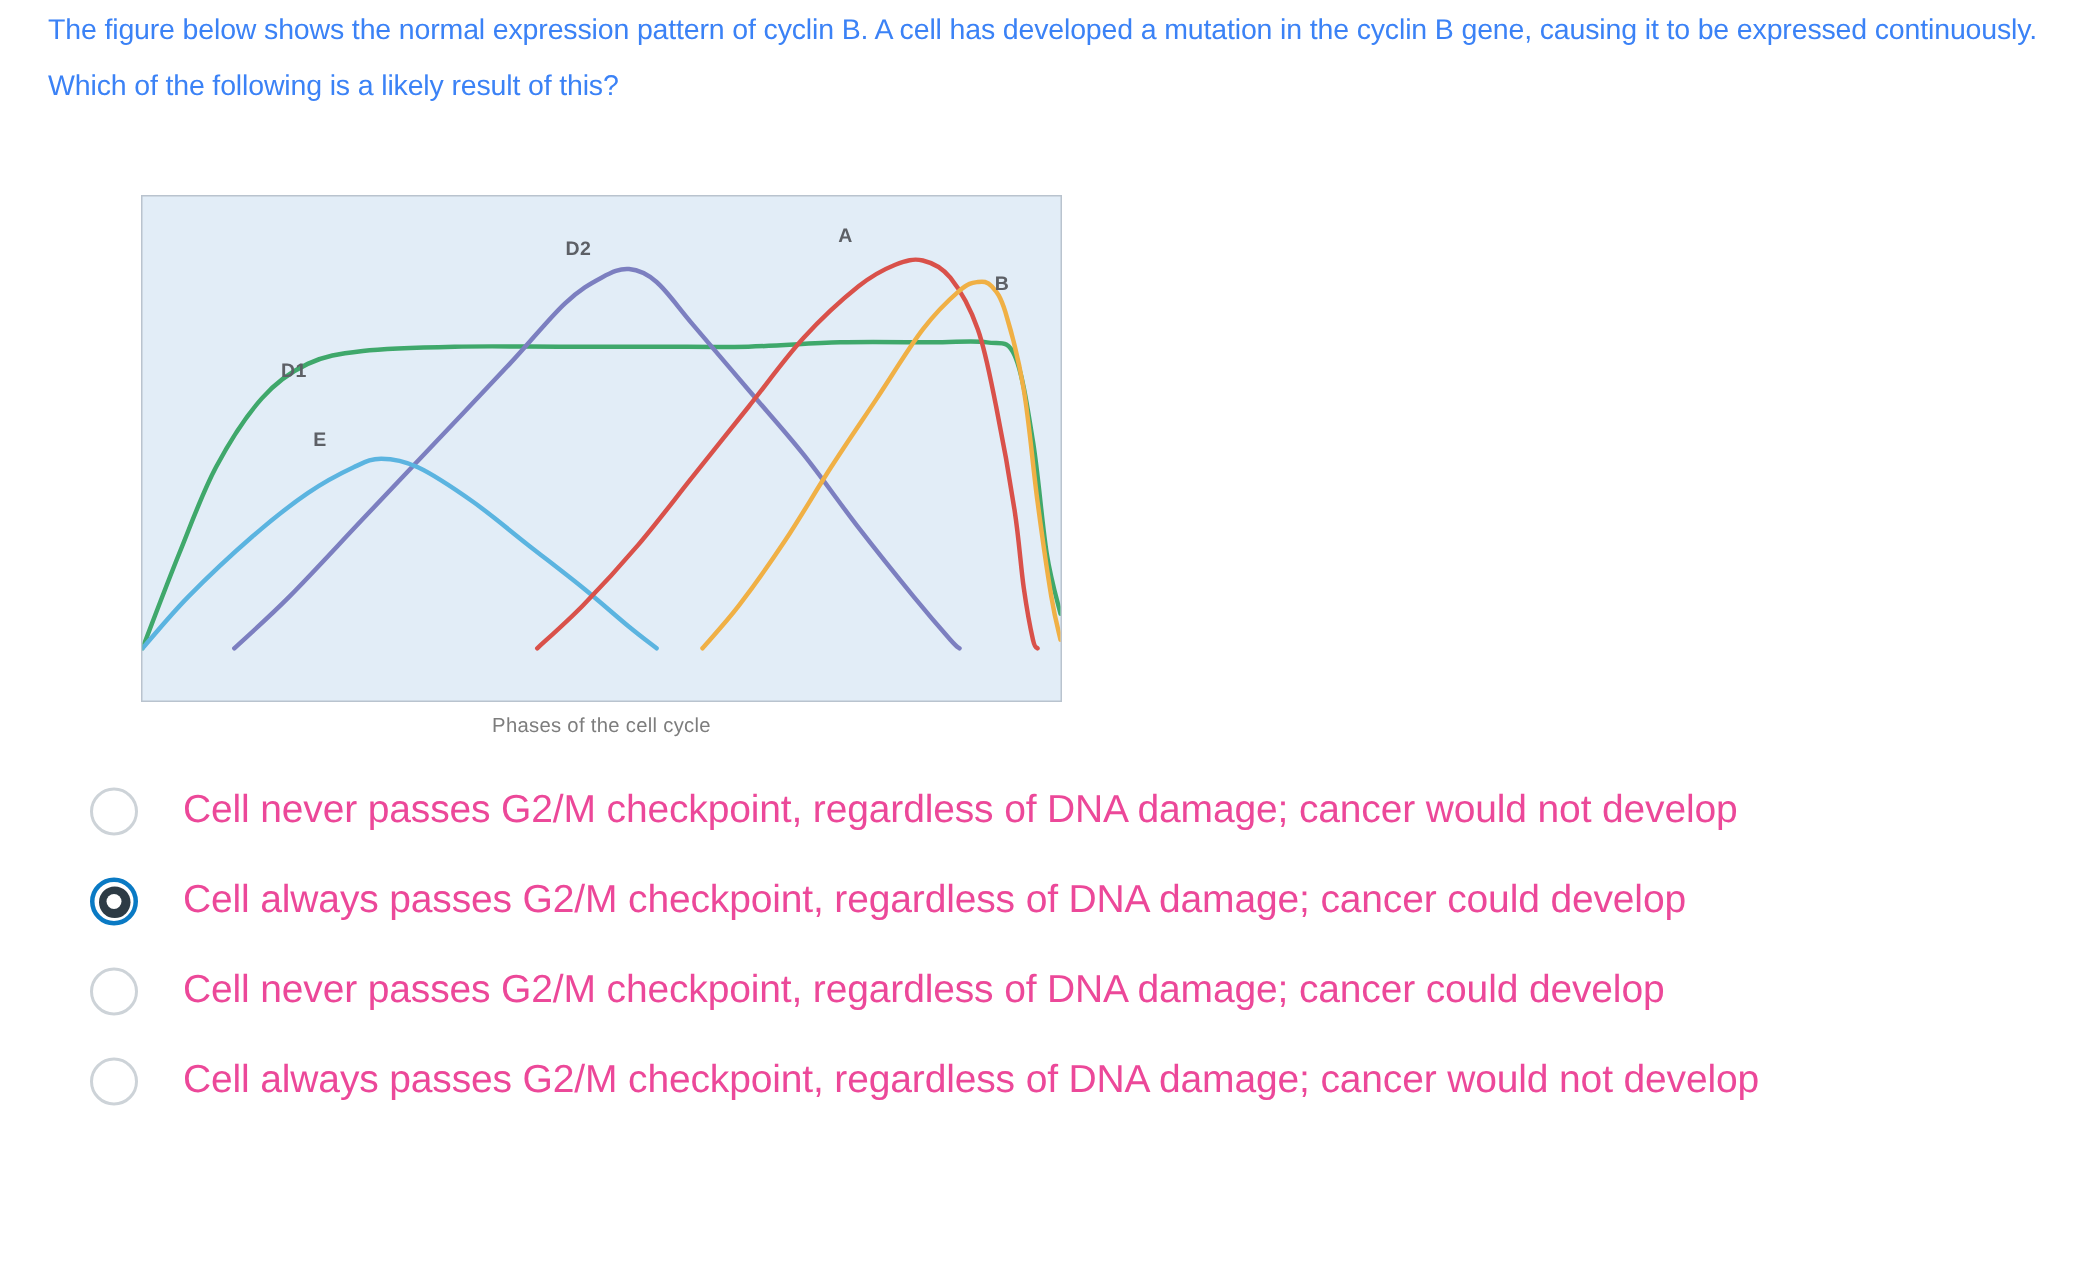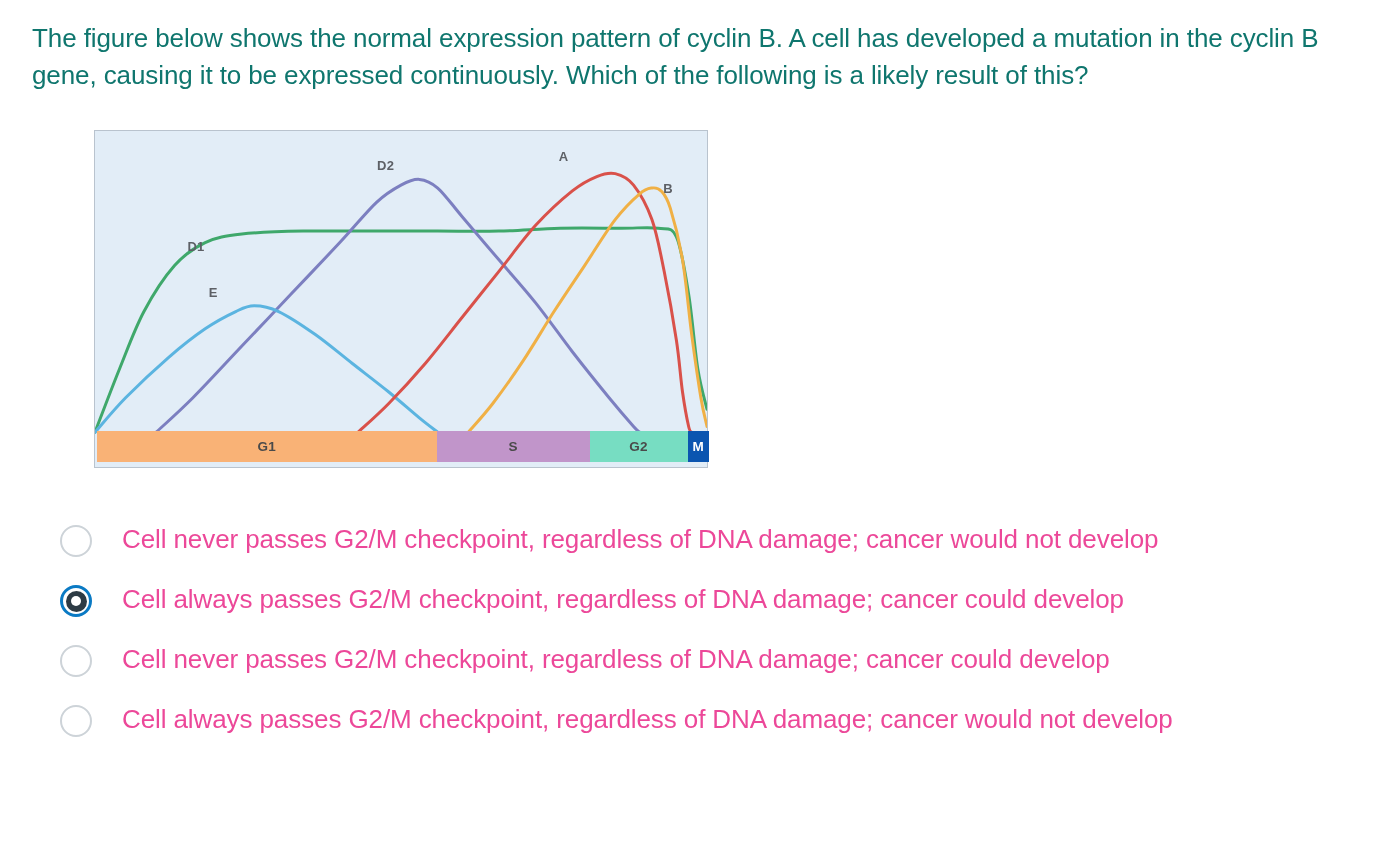--- a/index.html
+++ b/index.html
@@ -13,25 +13,25 @@
     font-family: "Liberation Sans", sans-serif;
     color: #2d3b45;
     overflow: hidden;
     position: relative;
   }
 
   
   .question-stem {
     position: absolute;
     left: 32px;
-    top: 20px;
+    top: 2px;
     width: 1346px;
-    font-size: 26px;
+    font-size: 19px;
     line-height: 37px;
-    color: #0f766e;
+    color: #3b82f6;
     letter-spacing: -0.1px;
   }
 
   
   .figure-wrap {
     position: absolute;
     left: 56px;
     top: 128px;
     width: 660px;
     height: 375px;
@@ -191,27 +191,22 @@
   </div>
 
   <div id="curve-label-layer">
       <div class="curve-label" style="left: 91.4px; top: 111px; margin-left: 40px;">D1</div>
       <div class="curve-label" style="left: 321px; top: 30.12px;">D2</div>
       <div class="curve-label" style="left: 152.8px; top: 157.28px;">E</div>
       <div class="curve-label" style="left: 502.78px; top: 21.45px;">A</div>
       <div class="curve-label" style="left: 607.16px; top: 53.24px;">B</div>
     </div>
 
-  <div class="phase-bar" id="phase-bar">
-      <div class="phase-seg" style="background: rgb(249, 178, 118); width: 55.5%;">G1</div>
-      <div class="phase-seg" style="background: rgb(193, 149, 202); width: 25%;">S</div>
-      <div class="phase-seg" style="background: rgb(119, 221, 194); width: 16%;">G2</div>
-      <div class="phase-seg m-phase" style="background: rgb(11, 85, 176); width: 3.5%;">M</div>
-    </div>
-
+
+  <div class="x-axis-caption">Phases of the cell cycle</div>
 </div>
 
 <div class="options" id="options-list">
     <div class="option-row">
       <div class="radio">
         <div class="ring"></div>
       </div>
       <div class="option-text">Cell never passes G2/M checkpoint, regardless of DNA damage; cancer would not develop</div>
     </div>
     <div class="option-row">

